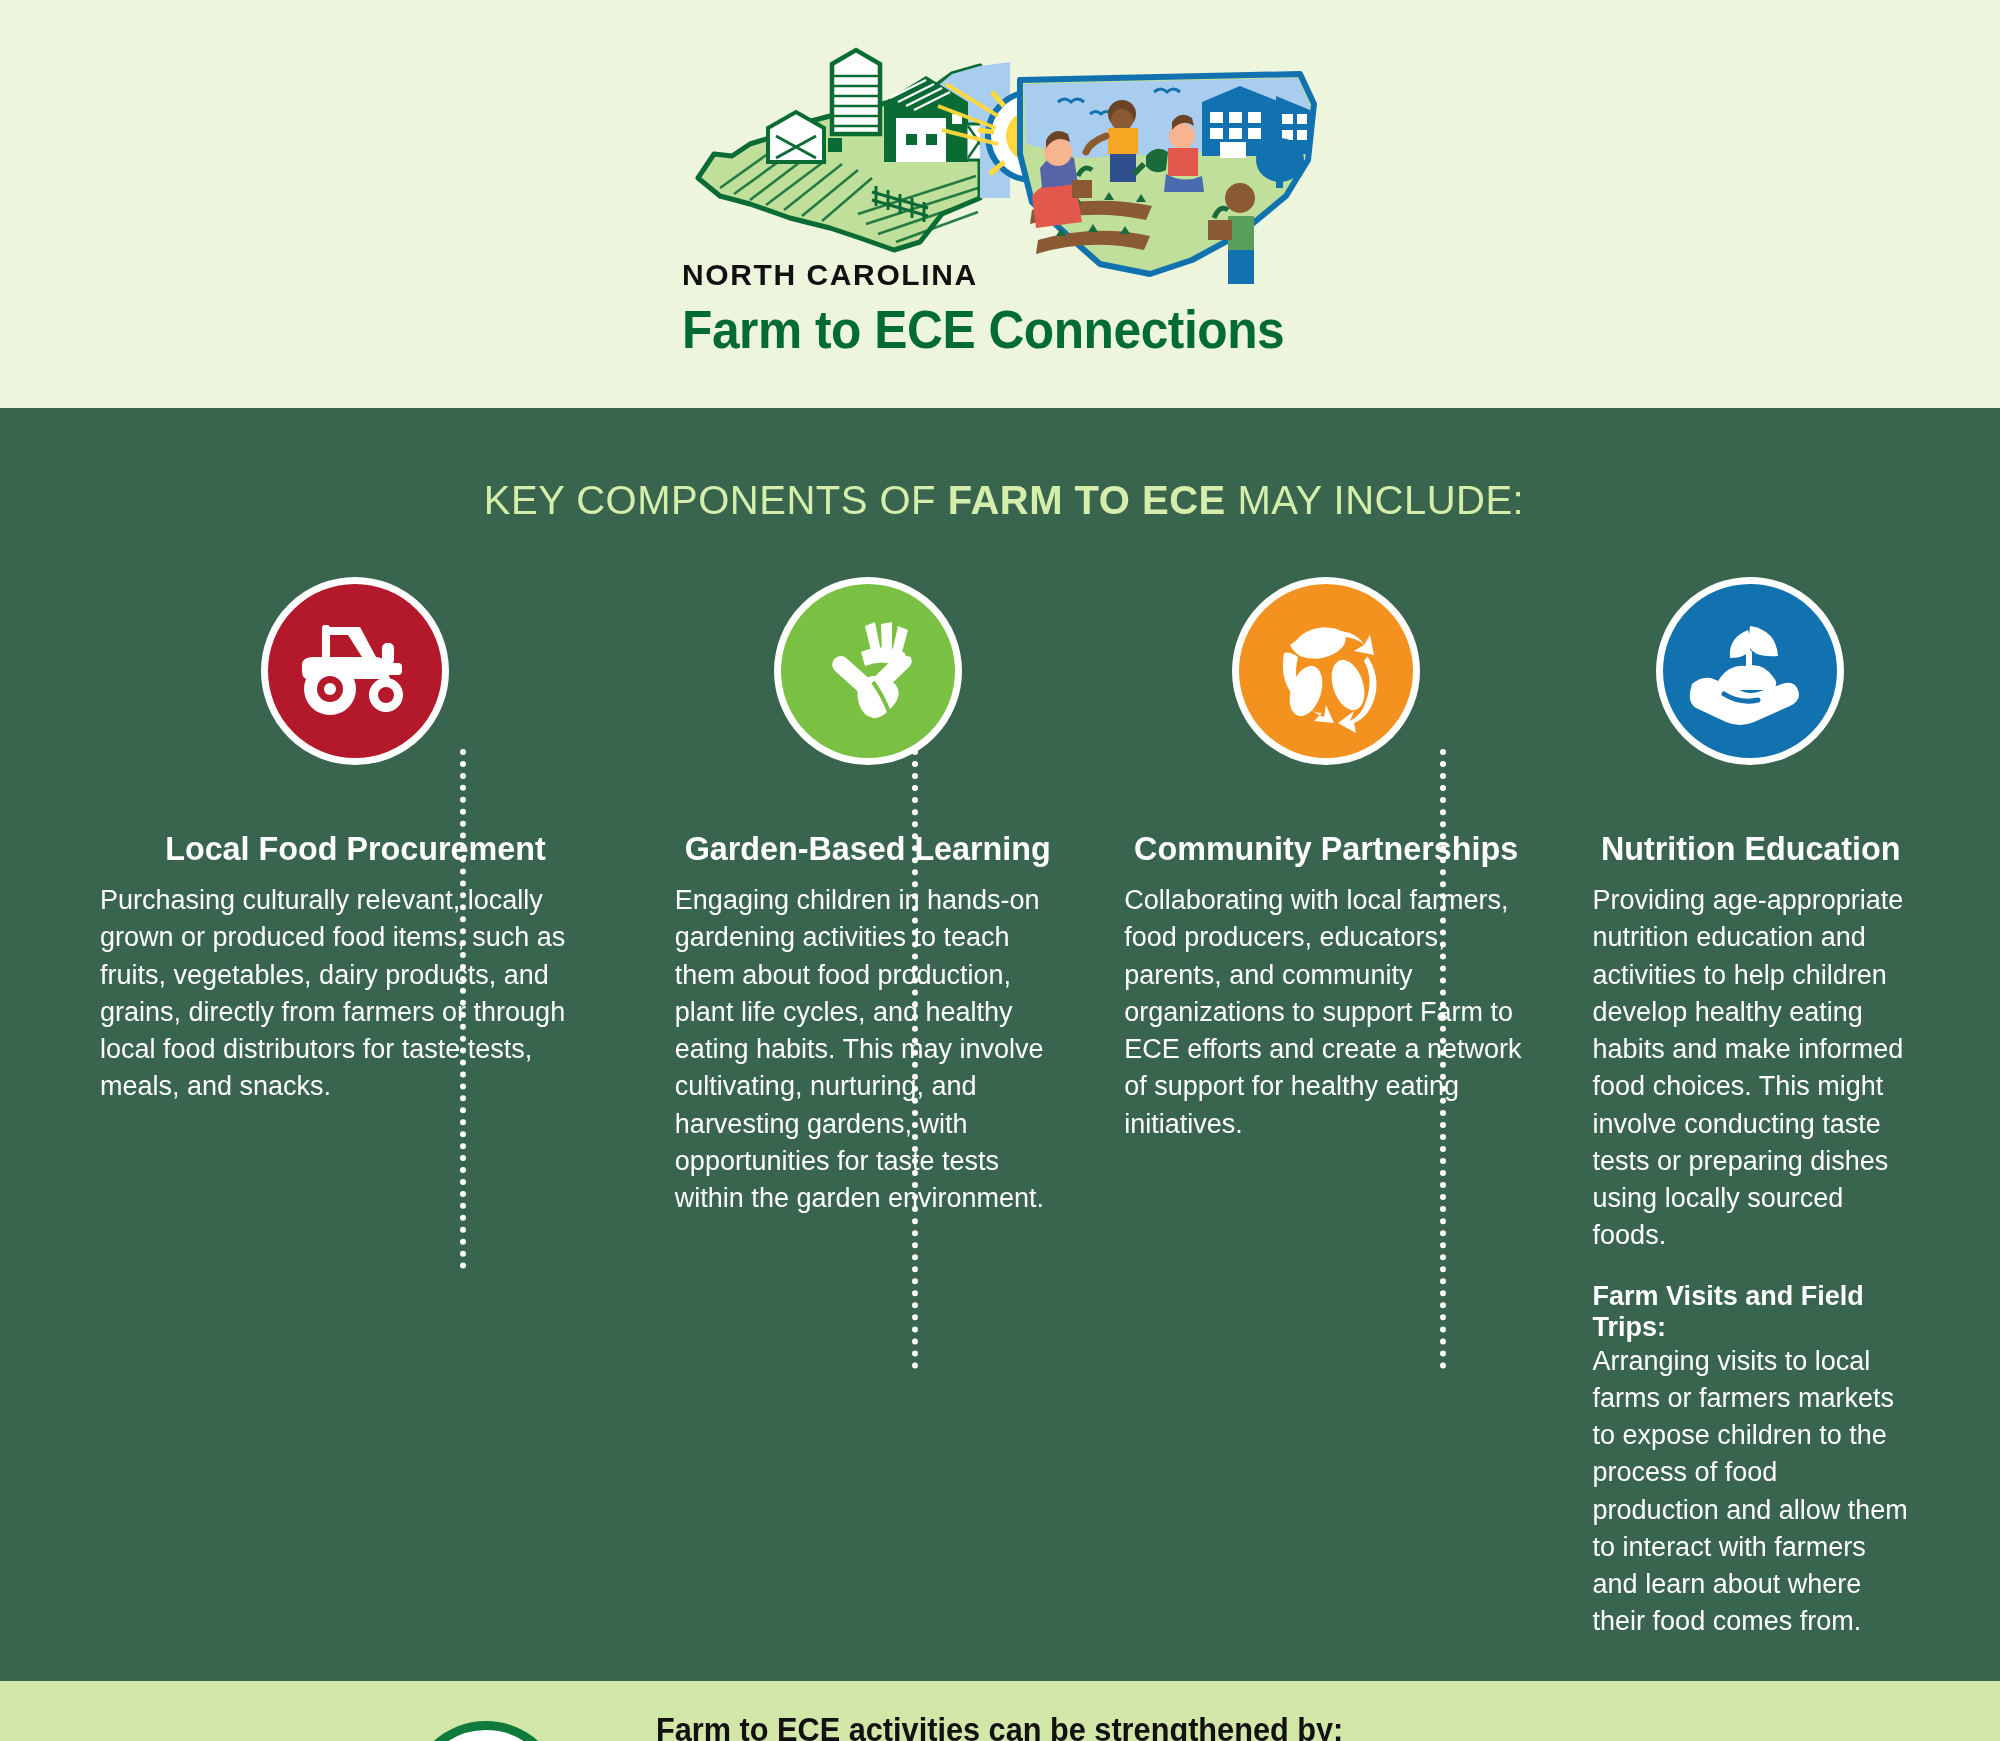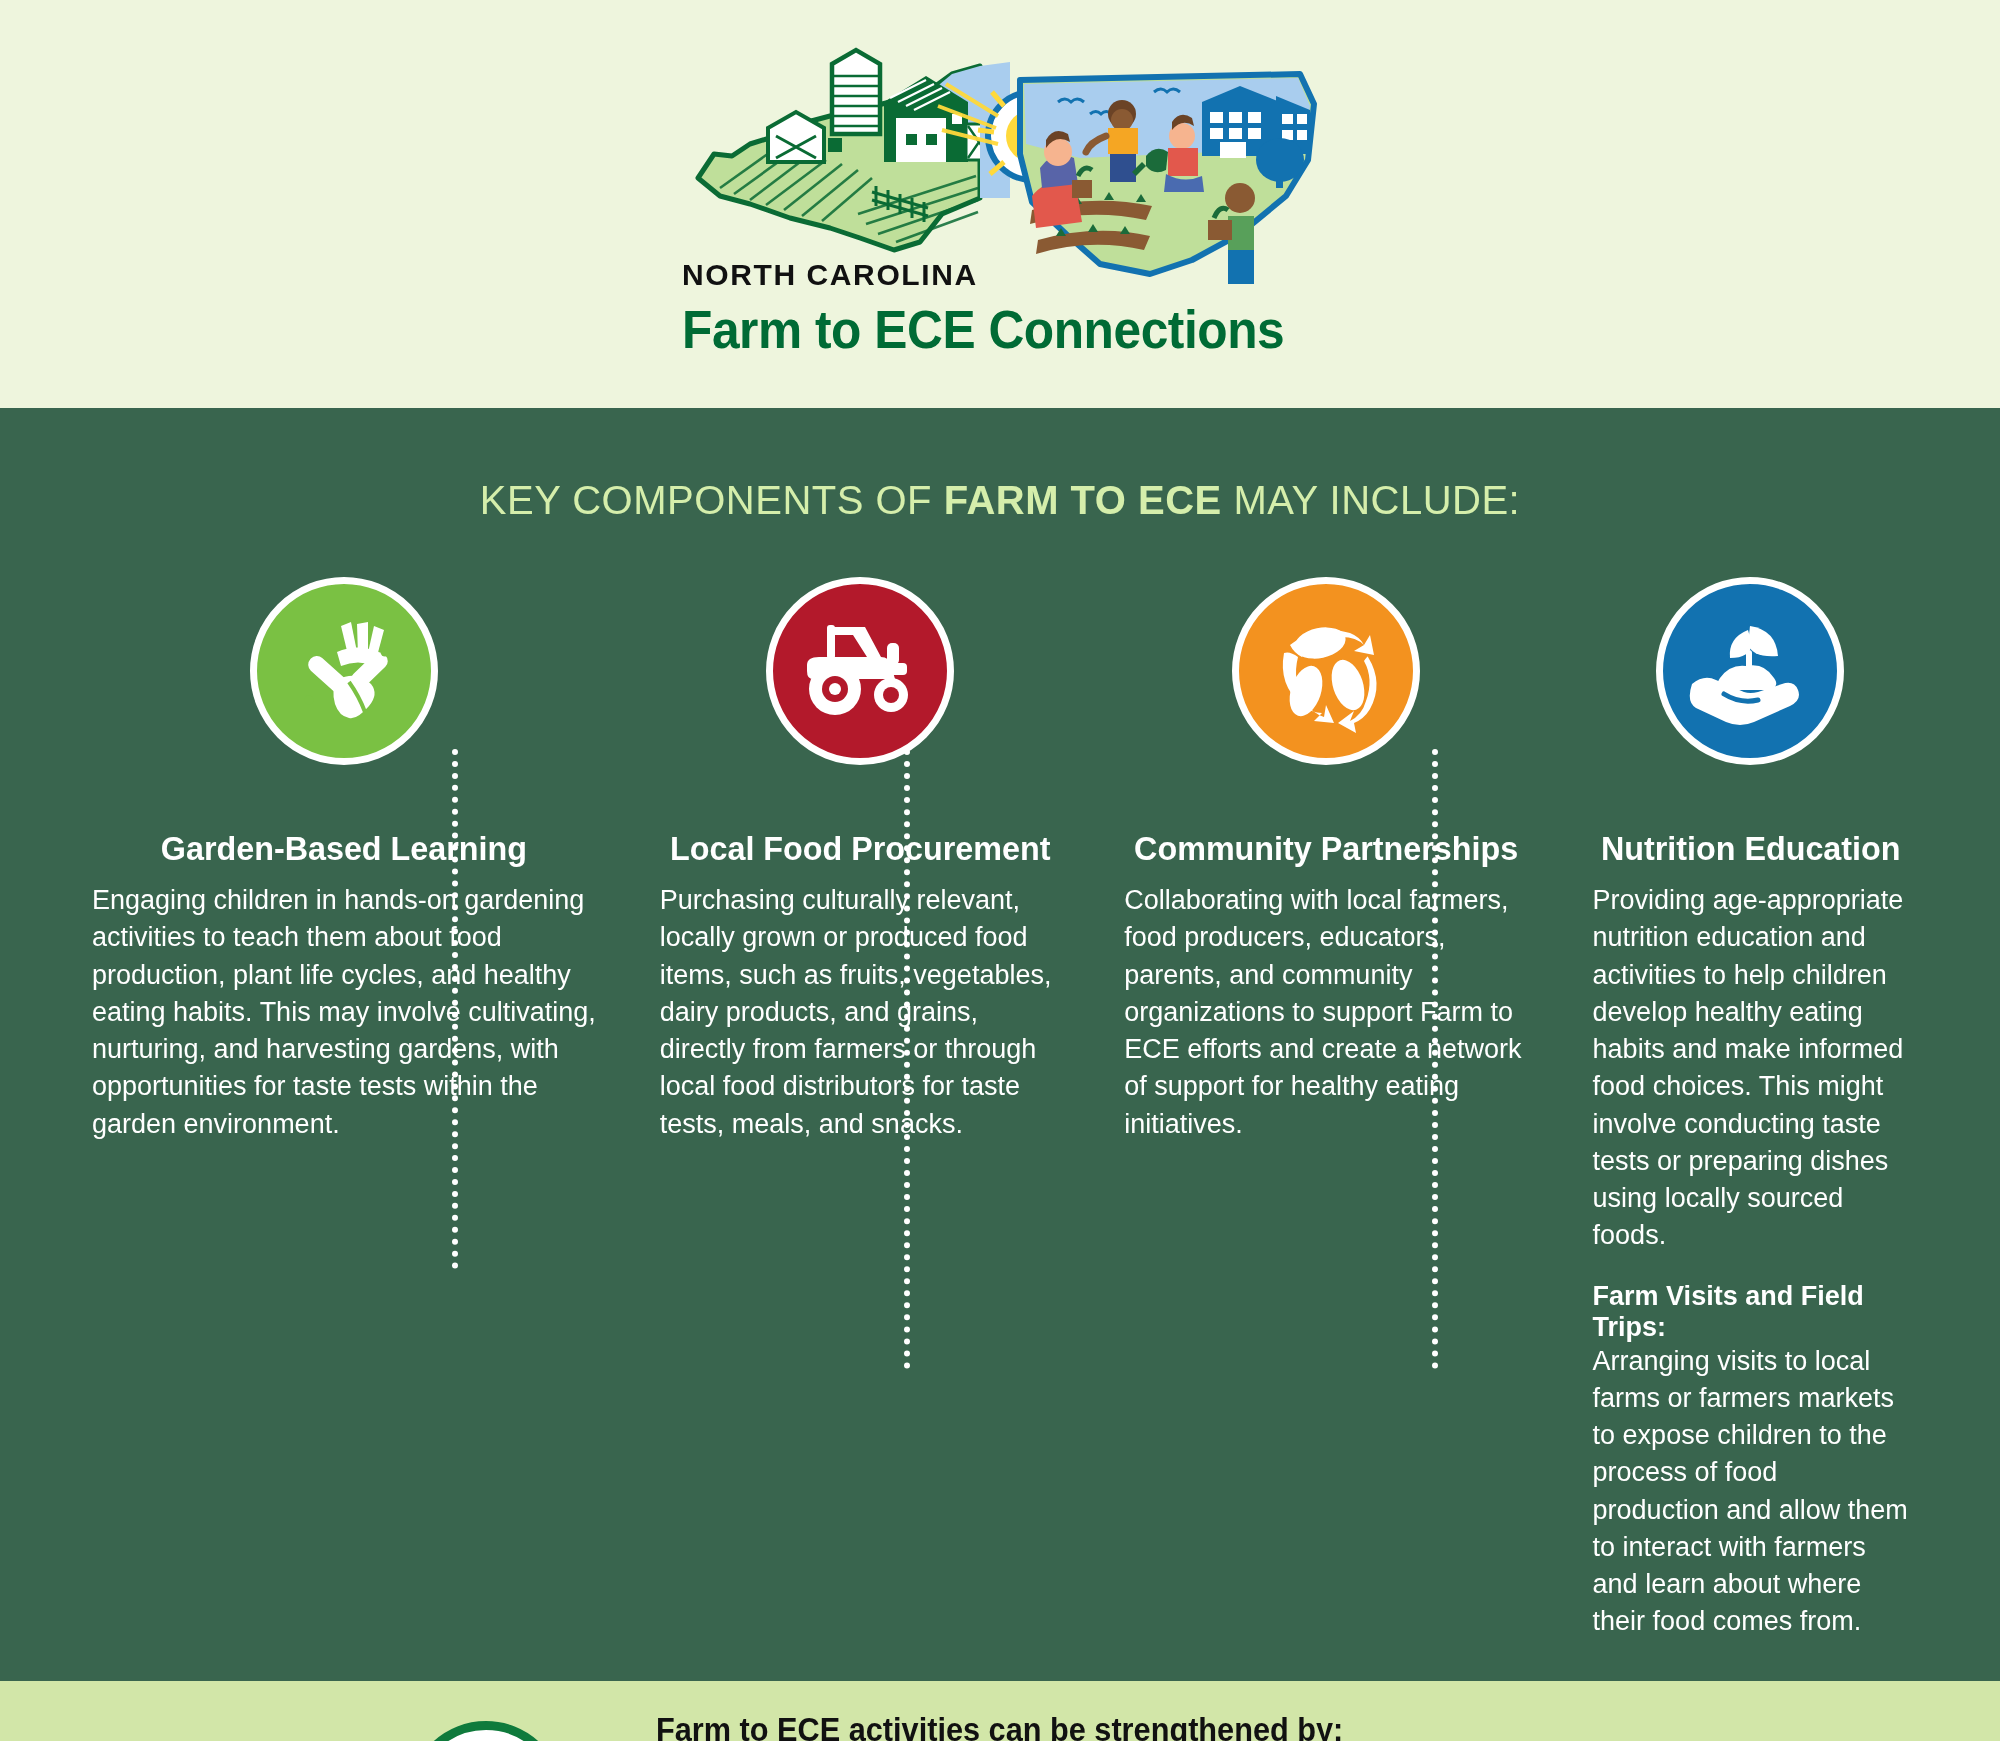--- a/index.html
+++ b/index.html
@@ -57,21 +57,21 @@
     transform: scaleX(0.92);
     transform-origin: left center;
     white-space: nowrap;
     font-family: "Liberation Sans", sans-serif;
   }
 
   
   .green-panel {
     position: relative;
     background: #39654e;
-    padding: 0 0 40px 0;
+    padding: 0 0 40px 8px;
     min-height: 1060px;
   }
   .panel-heading {
     text-align: center;
     color: #d5eeab;
     font-size: 40px;
     letter-spacing: 0.5px;
     padding-top: 70px;
     padding-bottom: 54px;
     font-family: "Liberation Sans", sans-serif;
@@ -349,45 +349,20 @@
 
   <div class="green-panel">
     <div class="panel-heading">
       <span>KEY COMPONENTS OF </span><b>FARM TO ECE</b><span> MAY INCLUDE:</span>
     </div>
 
     <div class="columns">
       <div class="divider d1"></div>
       <div class="divider d2 tall"></div>
       <div class="divider d3 tall"></div>
-
-      <div class="col">
-        <div class="icon-circle" style="background:#7ac143">
-          <svg width="118" height="118" viewBox="0 0 118 118" xmlns="http://www.w3.org/2000/svg">
-            <g fill="#ffffff">
-
-              <path d="M56 14 l10 -4 l6 30 l-9 3 z"></path>
-              <path d="M72 12 l11 -2 l0 32 l-10 2 z"></path>
-              <path d="M89 14 l10 4 l-8 30 l-9 -3 z"></path>
-              <path d="M52 40 q20 -9 42 0 l-4 14 q-17 -7 -34 0 z"></path>
-
-              <rect x="20" y="54" width="46" height="17" rx="8" transform="rotate(42 43 62)"></rect>
-              <circle cx="24" cy="88" r="4.5" fill="#7ac143"></circle>
-
-              <rect x="62" y="50" width="44" height="17" rx="8" transform="rotate(-44 84 58)"></rect>
-              <circle cx="100" cy="40" r="4.5" fill="#7ac143"></circle>
-
-              <path d="M52 68 q20 -10 34 4 q8 10 -2 22 q-12 14 -20 12 q-10 -2 -14 -14 q-4 -14 2 -24 z"></path>
-              <path d="M64 70 q10 14 16 30" stroke="#7ac143" stroke-width="4" fill="none"></path>
-            </g>
-          </svg>
-        </div>
-        <div class="col-title">Garden-Based Learning</div>
-        <div class="col-body">Engaging children in hands-on gardening activities to teach them about food production, plant life cycles, and healthy eating habits. This may involve cultivating, nurturing, and harvesting gardens, with opportunities for taste tests within the garden environment.</div>
-      </div>
 
       <div class="col">
         <div class="icon-circle" style="background:#b3192b">
           <svg width="118" height="100" viewBox="0 0 118 100" xmlns="http://www.w3.org/2000/svg">
             <g fill="#ffffff">
               <path d="M30 6 h34 l16 30 h-14 l-14 -22 h-20 z"></path>
               <rect x="26" y="4" width="8" height="34" rx="3"></rect>
               <path d="M18 36 h62 q8 0 10 8 l4 14 h-82 q-6 0 -6 -8 v-6 q0 -8 12 -8 z"></path>
               <rect x="86" y="22" width="12" height="22" rx="5"></rect>
               <rect x="84" y="42" width="22" height="12" rx="4"></rect>
@@ -397,20 +372,45 @@
               <circle cx="90" cy="74" r="17"></circle>
               <circle cx="90" cy="74" r="8" fill="#b3192b"></circle>
             </g>
           </svg>
         </div>
         <div class="col-title">Local Food Procurement</div>
         <div class="col-body">Purchasing culturally relevant, locally grown or produced food items, such as fruits, vegetables, dairy products, and grains, directly from farmers or through local food distributors for taste tests, meals, and snacks.</div>
       </div>
 
       <div class="col">
+        <div class="icon-circle" style="background:#7ac143">
+          <svg width="118" height="118" viewBox="0 0 118 118" xmlns="http://www.w3.org/2000/svg">
+            <g fill="#ffffff">
+
+              <path d="M56 14 l10 -4 l6 30 l-9 3 z"></path>
+              <path d="M72 12 l11 -2 l0 32 l-10 2 z"></path>
+              <path d="M89 14 l10 4 l-8 30 l-9 -3 z"></path>
+              <path d="M52 40 q20 -9 42 0 l-4 14 q-17 -7 -34 0 z"></path>
+
+              <rect x="20" y="54" width="46" height="17" rx="8" transform="rotate(42 43 62)"></rect>
+              <circle cx="24" cy="88" r="4.5" fill="#7ac143"></circle>
+
+              <rect x="62" y="50" width="44" height="17" rx="8" transform="rotate(-44 84 58)"></rect>
+              <circle cx="100" cy="40" r="4.5" fill="#7ac143"></circle>
+
+              <path d="M52 68 q20 -10 34 4 q8 10 -2 22 q-12 14 -20 12 q-10 -2 -14 -14 q-4 -14 2 -24 z"></path>
+              <path d="M64 70 q10 14 16 30" stroke="#7ac143" stroke-width="4" fill="none"></path>
+            </g>
+          </svg>
+        </div>
+        <div class="col-title">Garden-Based Learning</div>
+        <div class="col-body">Engaging children in hands-on gardening activities to teach them about food production, plant life cycles, and healthy eating habits. This may involve cultivating, nurturing, and harvesting gardens, with opportunities for taste tests within the garden environment.</div>
+      </div>
+
+      <div class="col">
         <div class="icon-circle" style="background:#f3921f">
           <svg width="124" height="124" viewBox="0 0 124 124" xmlns="http://www.w3.org/2000/svg">
             <g fill="#ffffff">
               <path d="M26 36 q28 -22 60 -12 q10 4 14 12 l6 -10 l4 20 l-20 -4 l10 -6 q-8 -8 -22 -8 q-26 0 -40 20 q-8 -4 -12 -12 z"></path>
               <path d="M20 44 q-6 32 18 52 q10 8 20 8 l-8 8 l20 2 l-8 -18 l-2 12 q-12 -4 -20 -16 q-12 -20 -6 -44 q-8 -6 -14 -4 z"></path>
               <path d="M104 48 q16 26 2 52 q-6 10 -16 14 l2 10 l-18 -10 l16 -12 l-4 10 q12 -6 16 -20 q8 -22 -2 -40 q4 -6 4 -4 z"></path>
               <ellipse cx="56" cy="34" rx="26" ry="15" transform="rotate(-12 56 34)"></ellipse>
               <ellipse cx="42" cy="82" rx="15" ry="26" transform="rotate(18 42 82)"></ellipse>
               <ellipse cx="84" cy="76" rx="15" ry="26" transform="rotate(-18 84 76)"></ellipse>
             </g>

